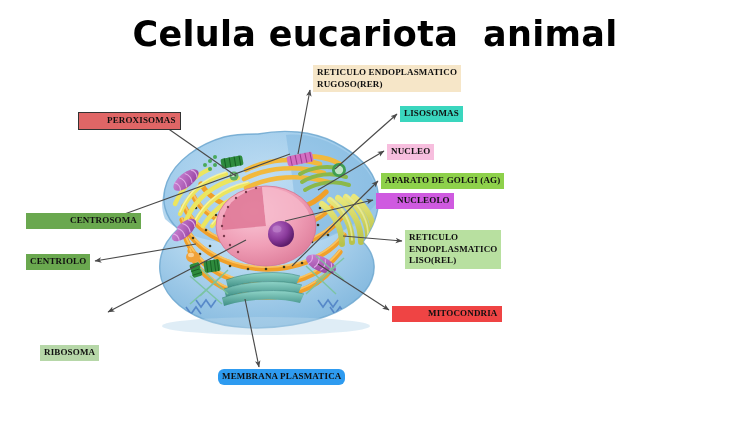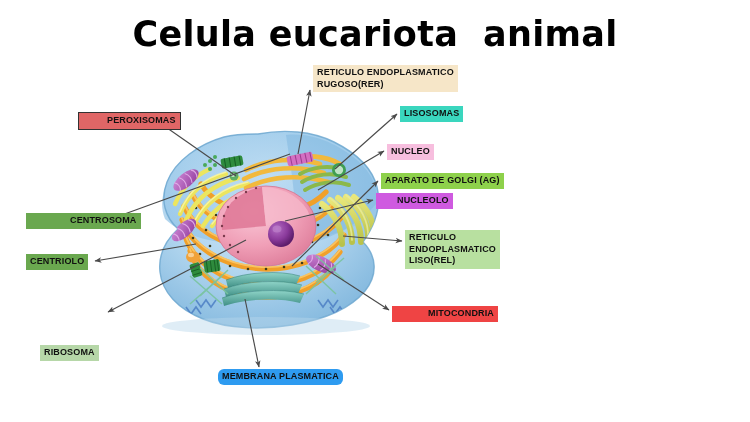--- a/index.html
+++ b/index.html
@@ -42,21 +42,21 @@
     position: absolute;
     left: 0; top: 0;
     width: 750px;
     height: 422px;
   }
   #arrows-svg { pointer-events: none; }
 
   
   .label {
     position: absolute;
-    font-family: Liberation Sans, sans-serif;
+    font-family: Liberation Serif, serif;
     font-size: 9px;
     font-weight: bold;
     color: #101010;
     letter-spacing: 0.15px;
     line-height: 11.5px;
     padding: 2px 4px 2px 4px;
     white-space: pre;
     box-sizing: border-box;
   }
   .label.bordered { border: 1px solid #333333; padding-left: 28px; }

